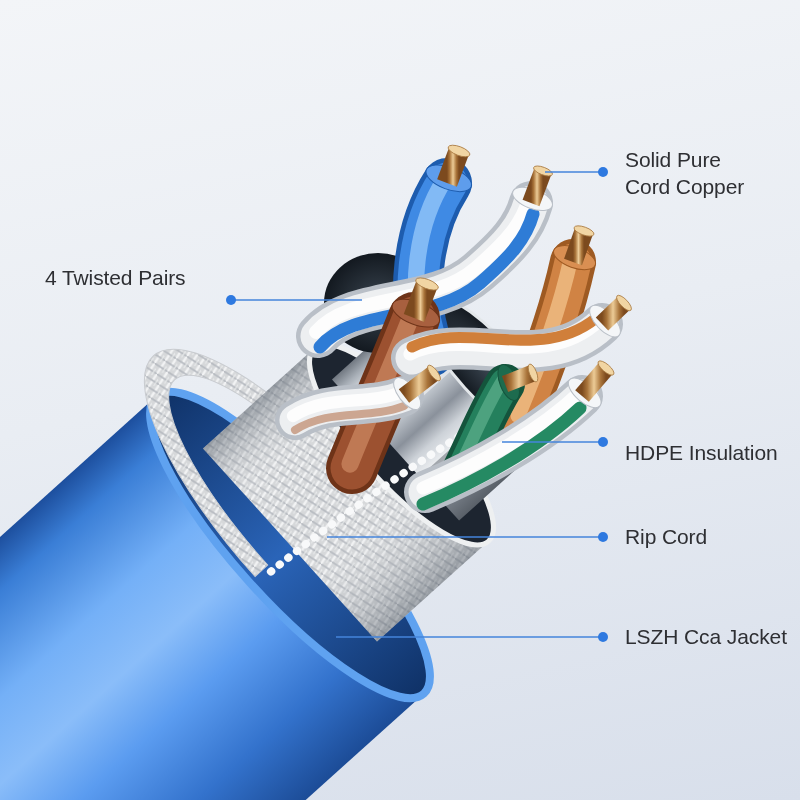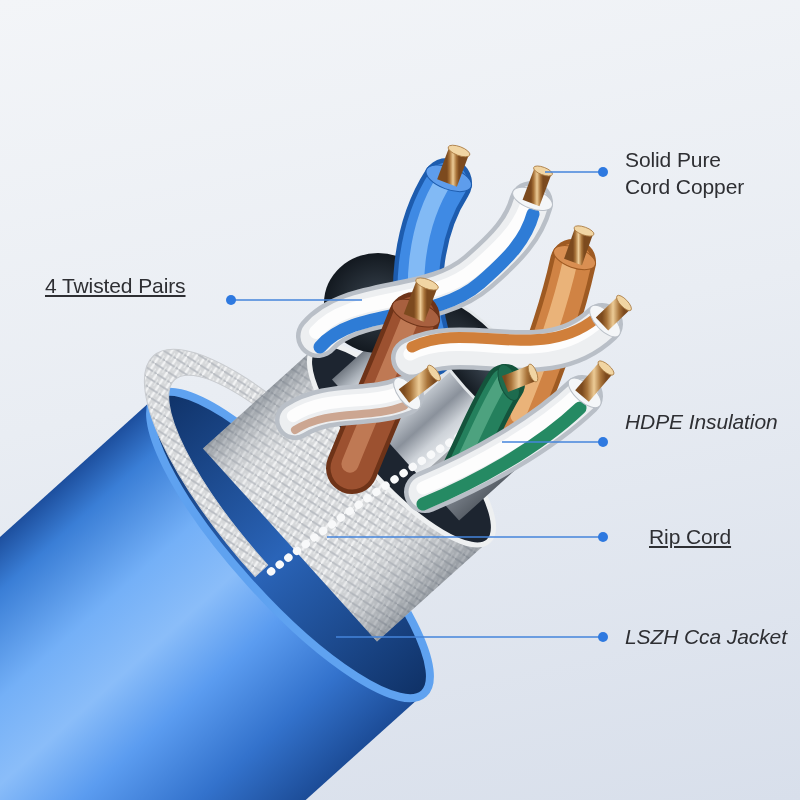--- a/index.html
+++ b/index.html
@@ -10,24 +10,24 @@
   }
   svg{position:absolute;left:0;top:0;}
   .label{
     position:absolute;
     font-size:21px;line-height:27px;
     color:#2e2f33;white-space:nowrap;
     letter-spacing:-0.1px;
   }
   .label .ln{display:block;}
   #lb-copper{left:625px;top:146px;}
-  #lb-pairs{left:45px;top:272px;text-decoration:underline;}
-  #lb-hdpe{left:625px;top:408px;font-style:italic;}
-  #lb-rip{left:649px;top:523px;text-decoration:underline;}
-  #lb-lszh{left:625px;top:623px;font-style:italic;}
+  #lb-pairs{left:45px;top:264px;}
+  #lb-hdpe{left:625px;top:439px;}
+  #lb-rip{left:625px;top:523px;}
+  #lb-lszh{left:625px;top:623px;}
 </style>
 </head>
 <body>
 
 <div class="canvas">
 
 <svg width="800" height="800" viewBox="0 0 800 800">
   <defs>
     <linearGradient id="jacketGrad" x1="0" y1="0" x2="0" y2="1">
       <stop offset="0" stop-color="#1d4f9e"></stop>

